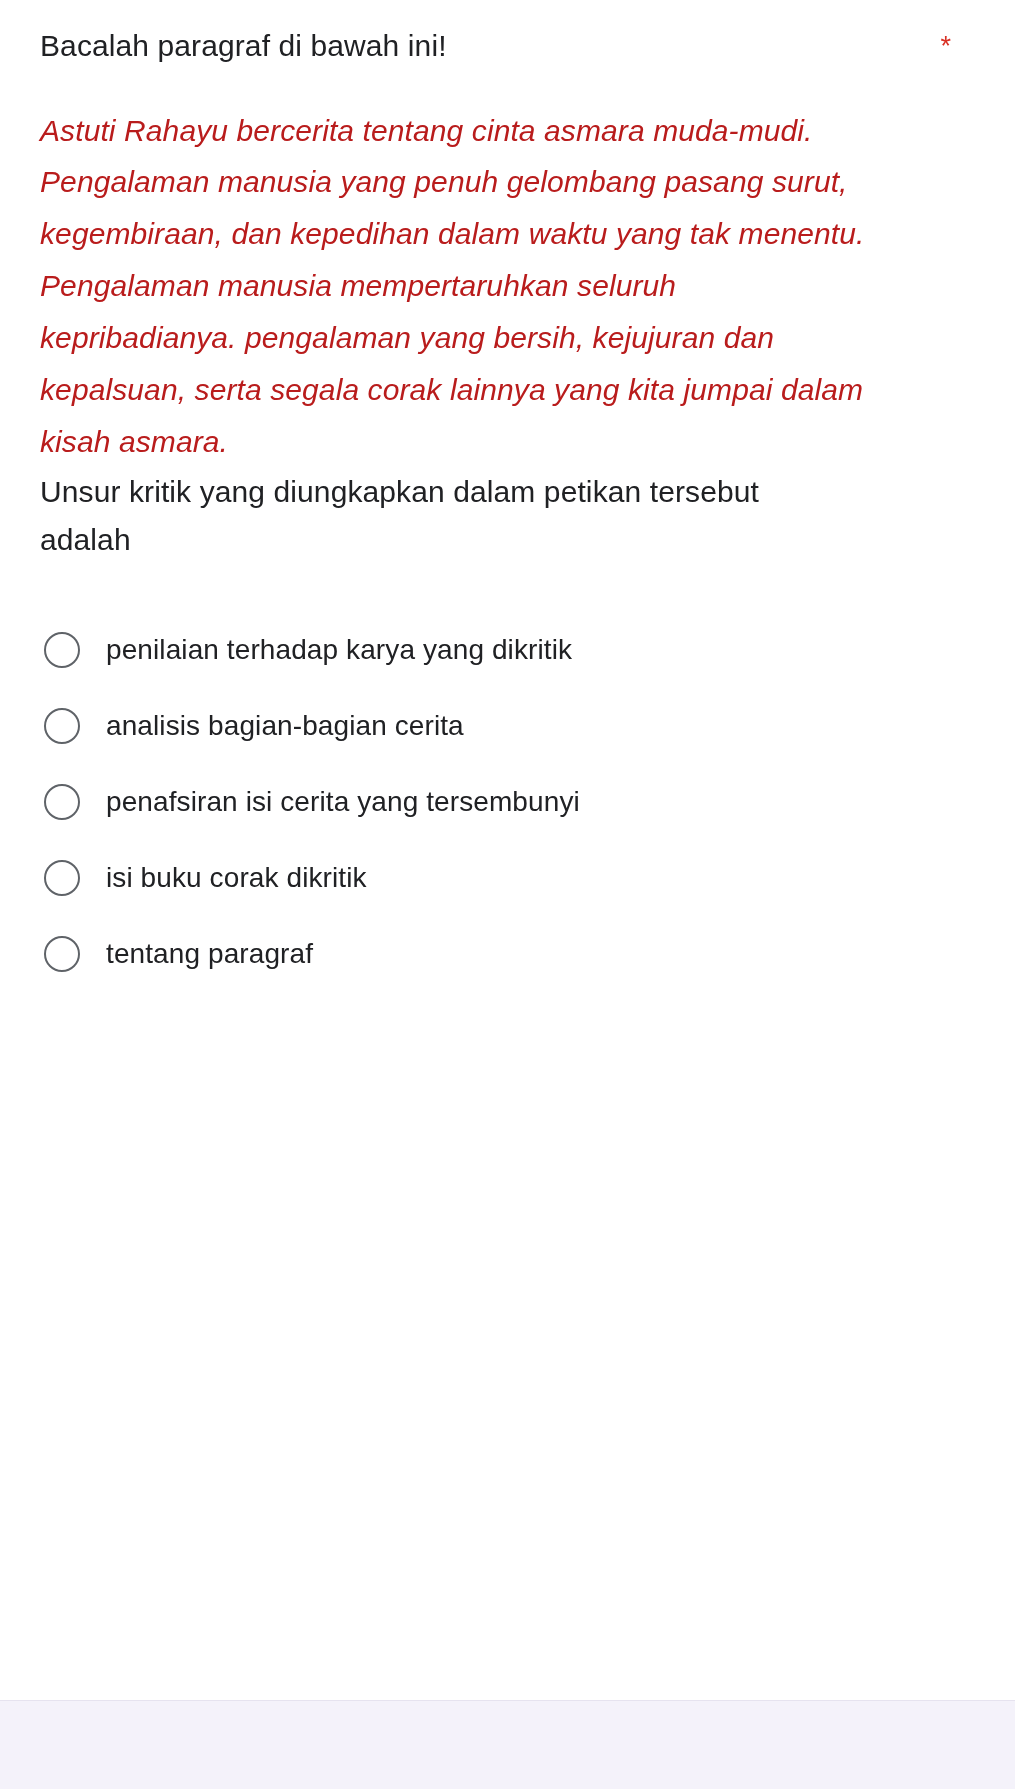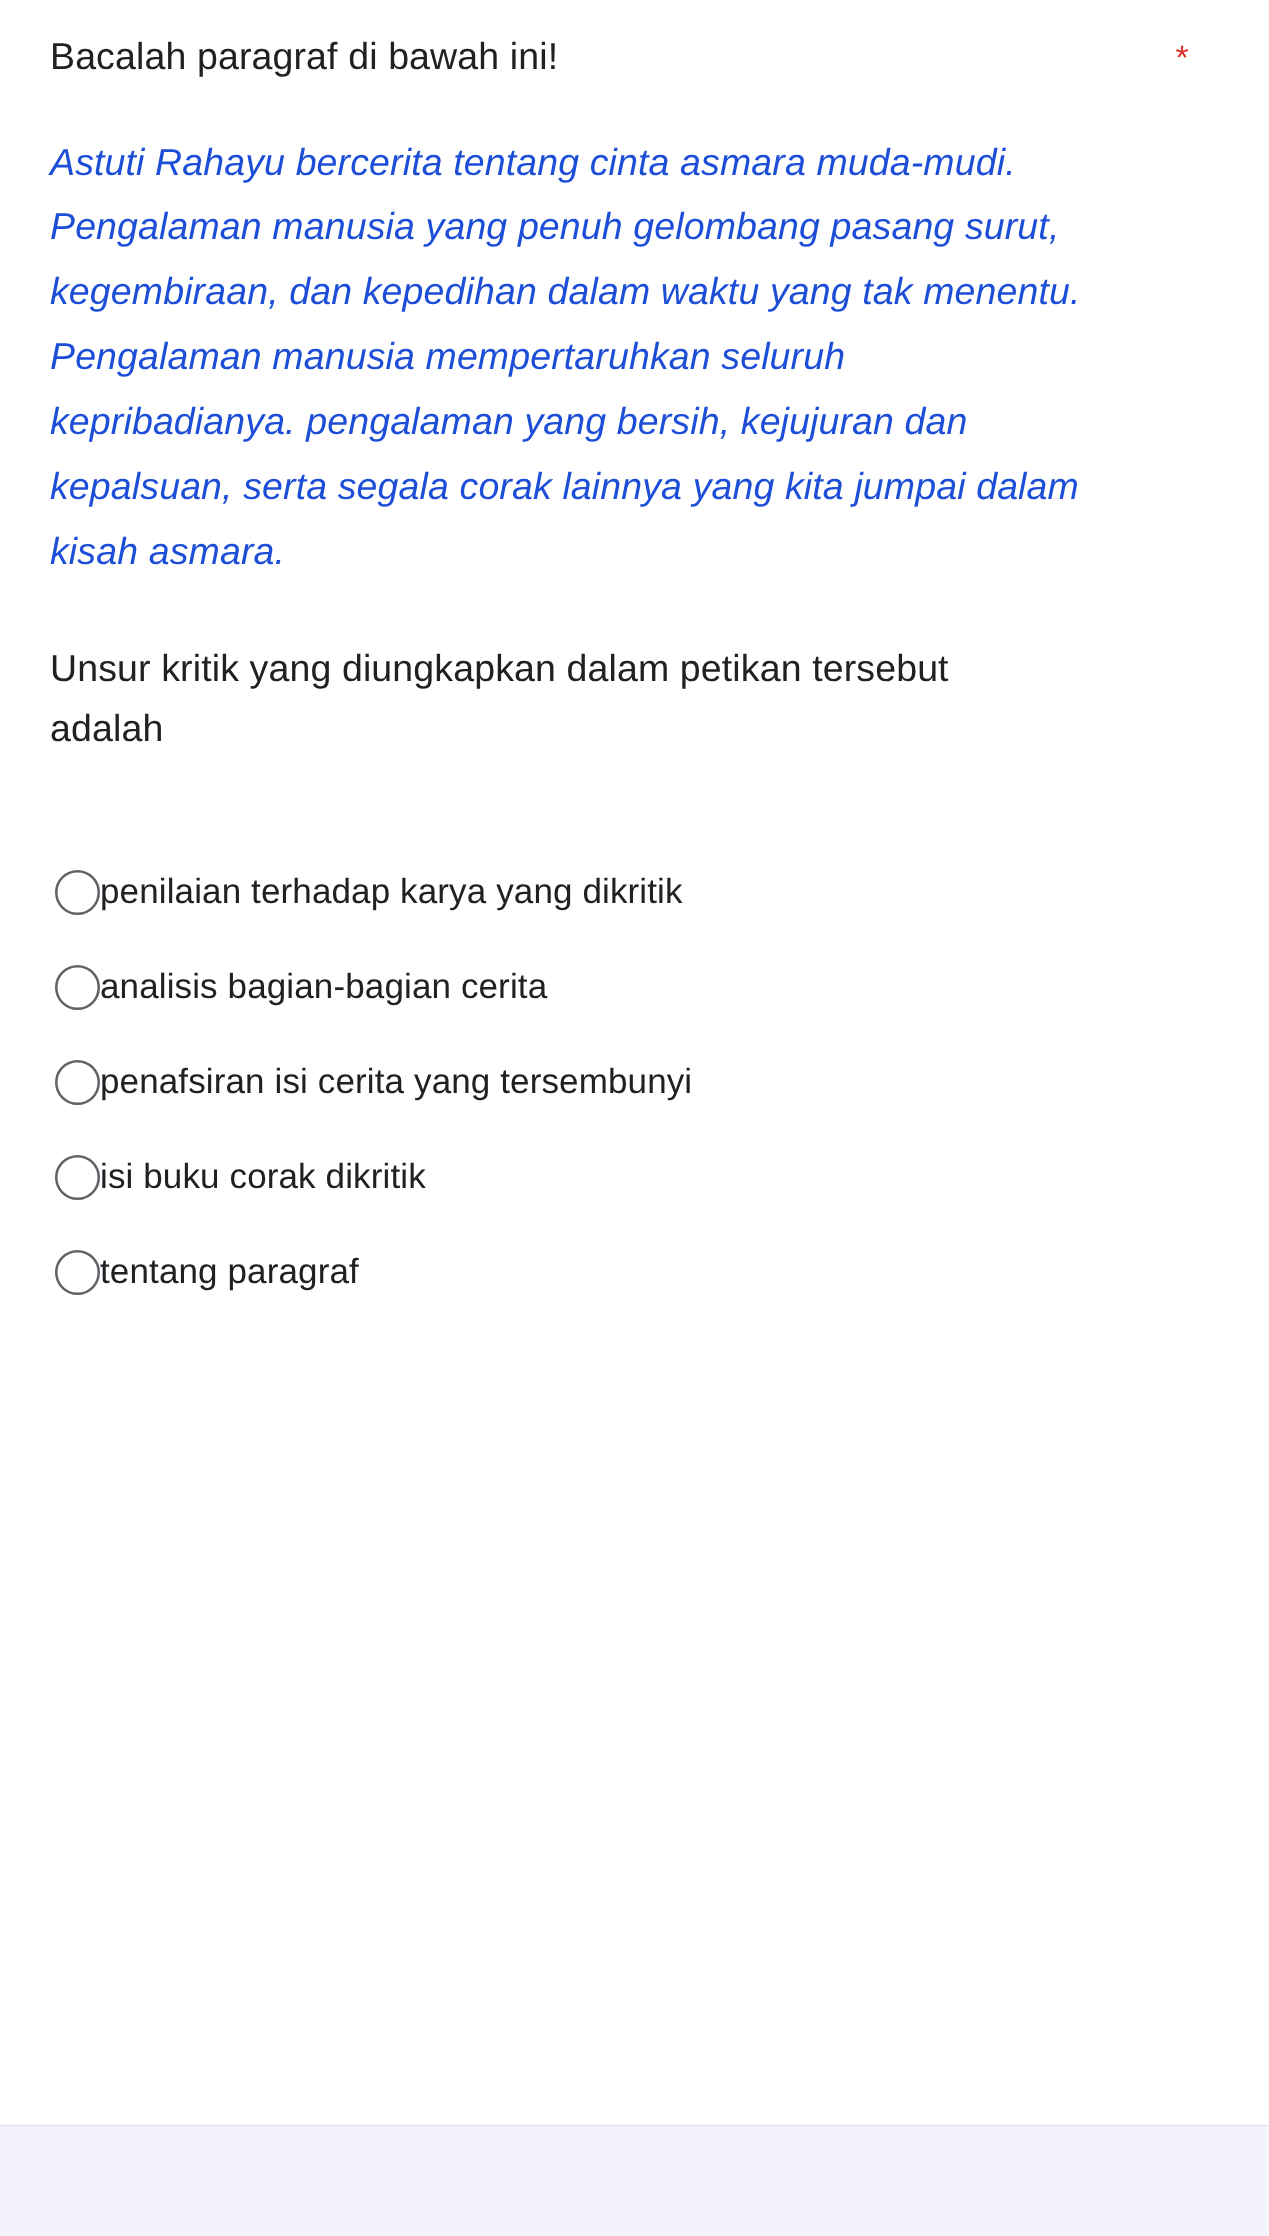--- a/index.html
+++ b/index.html
@@ -49,42 +49,42 @@
     padding-top: 4px;
     padding-right: 24px;
     flex: none;
   }
 
   .passage {
     margin-top: 38px;
     font-size: 30px;
     font-style: italic;
     line-height: 1.73;
-    color: #1d4ed8;
+    color: #b91c1c;
     max-width: 840px;
     letter-spacing: 0.1px;
   }
 
   .prompt {
-    margin-top: 44px;
     font-size: 30px;
     line-height: 1.6;
     color: #202124;
     max-width: 790px;
     letter-spacing: 0.1px;
   }
 
   .options {
     margin-top: 48px;
   }
 
   .option-row {
     display: flex;
-    align-items: flex-end;
+    align-items: center;
     min-height: 76px;
+    gap: 26px;
   }
 
   .radio {
     width: 36px;
     height: 36px;
     border: 2.5px solid #5f6368;
     border-radius: 50%;
     box-sizing: border-box;
     flex: none;
     margin-left: 4px;

